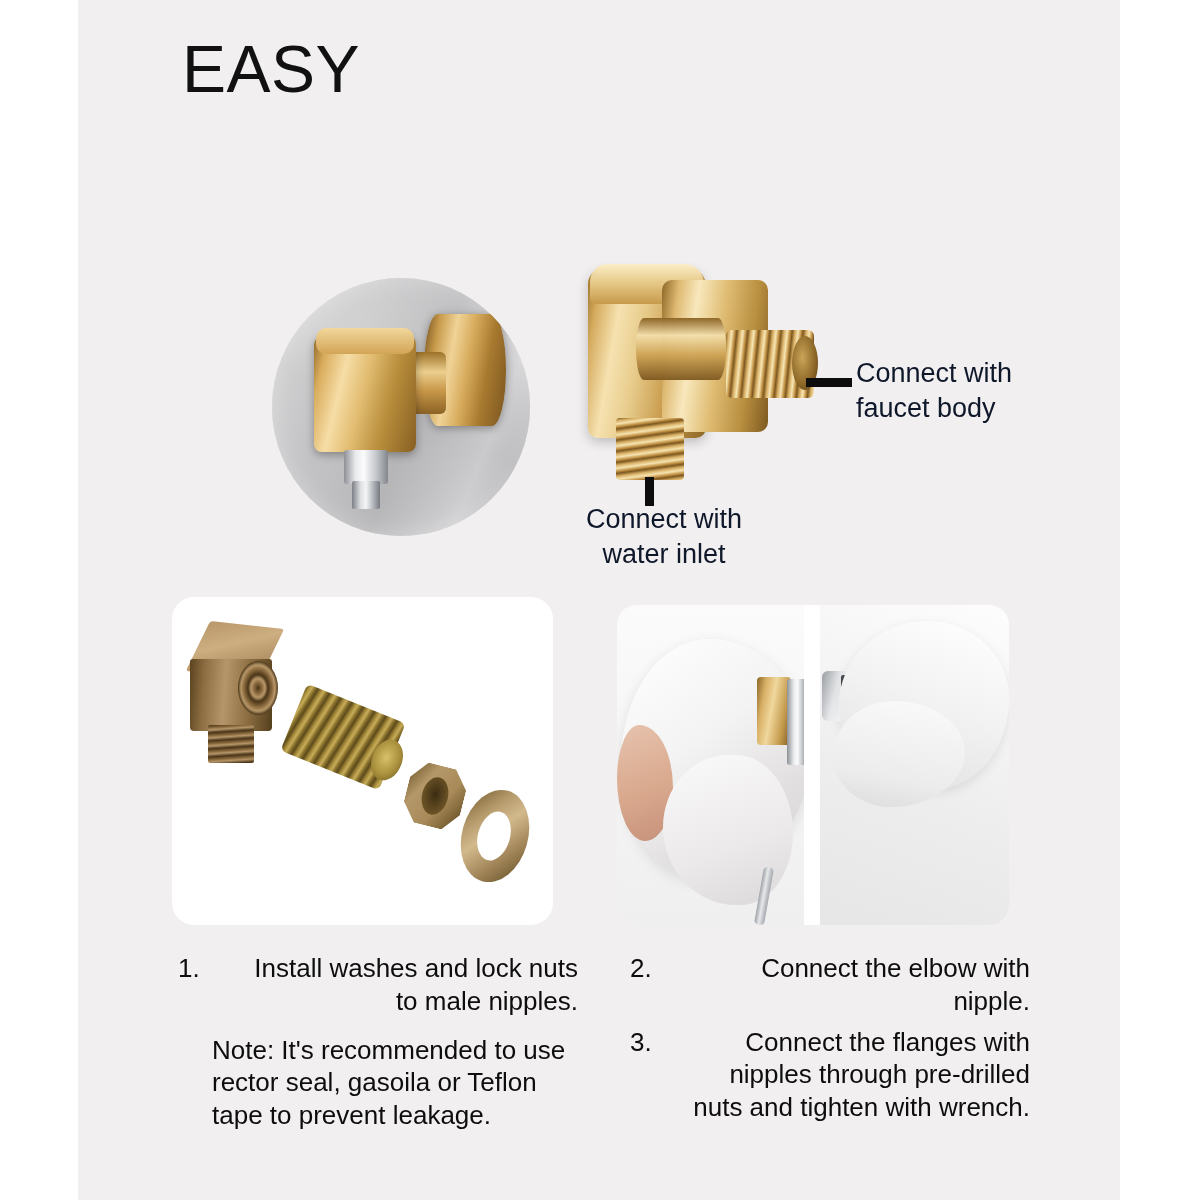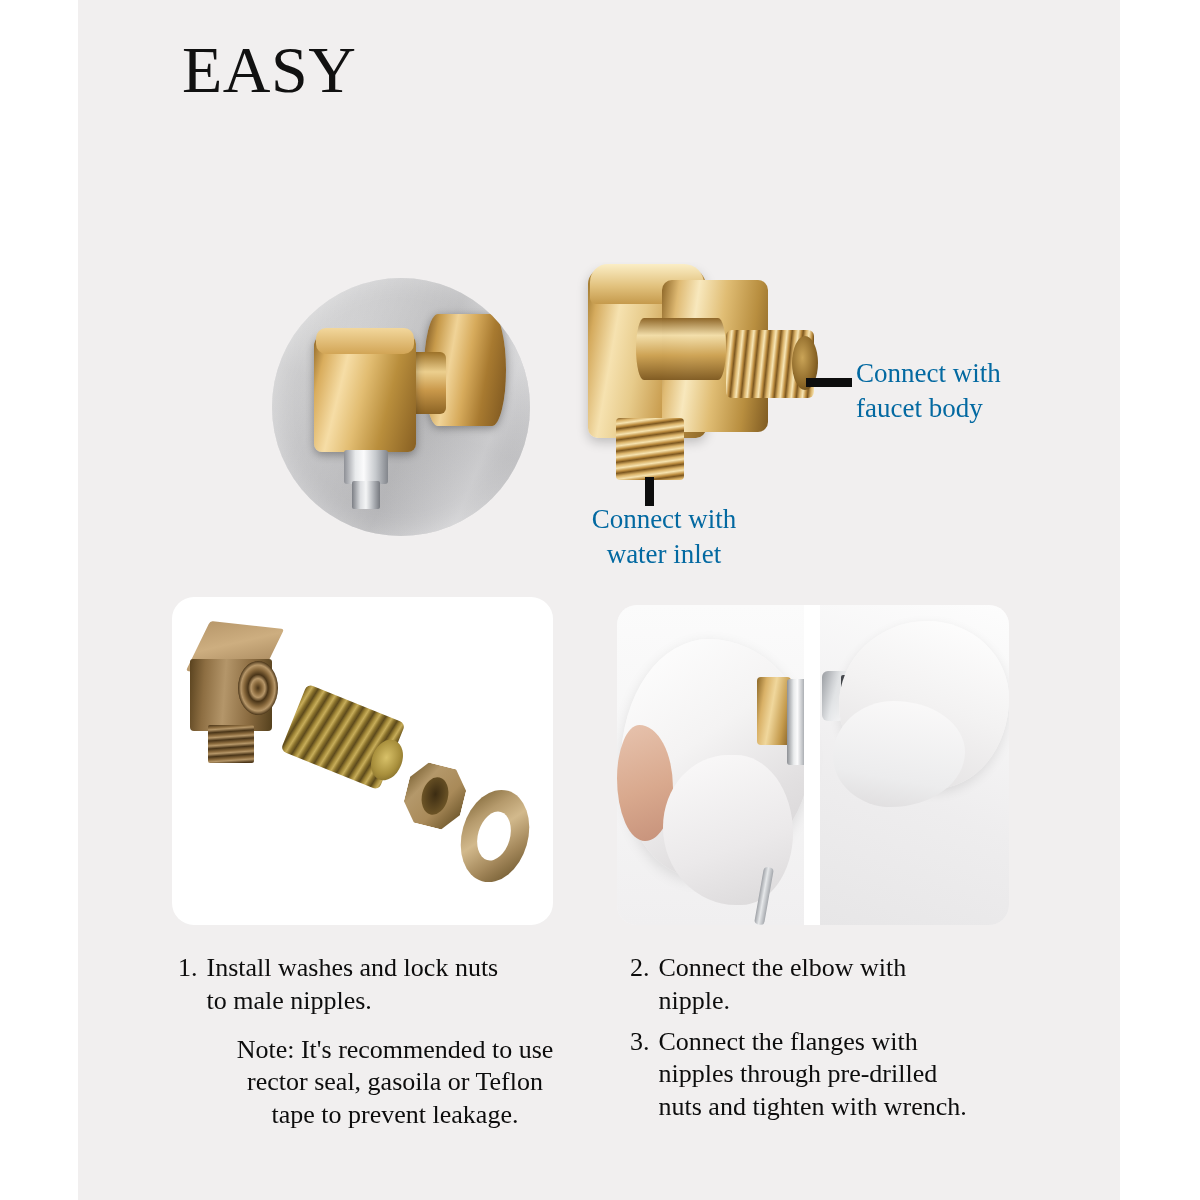--- a/index.html
+++ b/index.html
@@ -6,21 +6,21 @@
     margin: 0;
     padding: 0;
     background: #ffffff;
   }
   #page {
     position: relative;
     width: 1200px;
     height: 1200px;
     background: #ffffff;
     overflow: hidden;
-    font-family: Liberation Serif, serif;
+    font-family: Liberation Sans, sans-serif;
   }
   
   #content-area {
     position: absolute;
     left: 78px;
     top: 0;
     width: 1042px;
     height: 1200px;
     background: #f1efef;
   }
@@ -171,21 +171,21 @@
     width: 68px; height: 62px;
     border-radius: 4px;
     background:
       repeating-linear-gradient(172deg,
         #7d5820 0px, #d9b167 3px, #f6e3b0 6px, #c09042 9px, #7d5820 11px);
   }
 
   
   .callout {
     position: absolute;
-    color: #0369a1;
+    color: #0f172a;
     font-size: 27px;
     line-height: 1.28;
     white-space: pre-line;
   }
   #callout-faucet { left: 856px; top: 356px; text-align: left; }
   #callout-inlet  { left: 569px; top: 502px; text-align: center; width: 190px; }
 
   .leader { position: absolute; background: #0d0d0d; }
   #leader-faucet { left: 806px; top: 378px; width: 46px; height: 9px; }
   #leader-inlet  { left: 645px; top: 477px; width: 9px;  height: 29px; }
@@ -367,22 +367,22 @@
     position: absolute;
     color: #0d0d0d;
     font-size: 26px;
     line-height: 1.26;
   }
   #steps-left  { left: 178px; top: 952px; width: 400px; }
   #steps-right { left: 630px; top: 952px; width: 400px; }
 
   .step { display: flex; margin-bottom: 6px; }
   .step-num { flex: 0 0 auto; margin-right: 9px; }
-  .step-text { flex: 1 1 auto; white-space: pre-line; }
-  .note { margin-top: 16px; margin-left: 34px; white-space: pre-line; text-align: center; }
+  .step-text { flex: 1 1 auto; white-space: pre-line; text-align: right; }
+  .note { margin-top: 16px; margin-left: 34px; white-space: pre-line; }
   #steps-right .step { margin-bottom: 8px; }
 </style>
 </head>
 <body>
 
 <div id="page">
 
   <div id="content-area"></div>
 
   <div id="headline">

